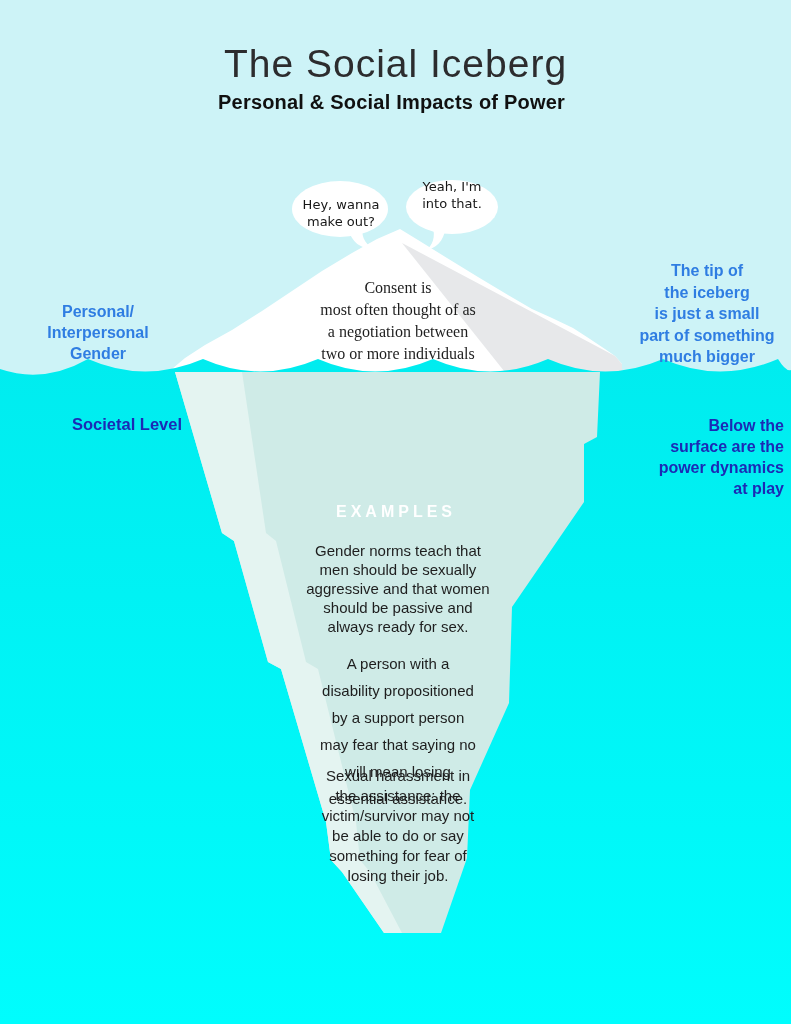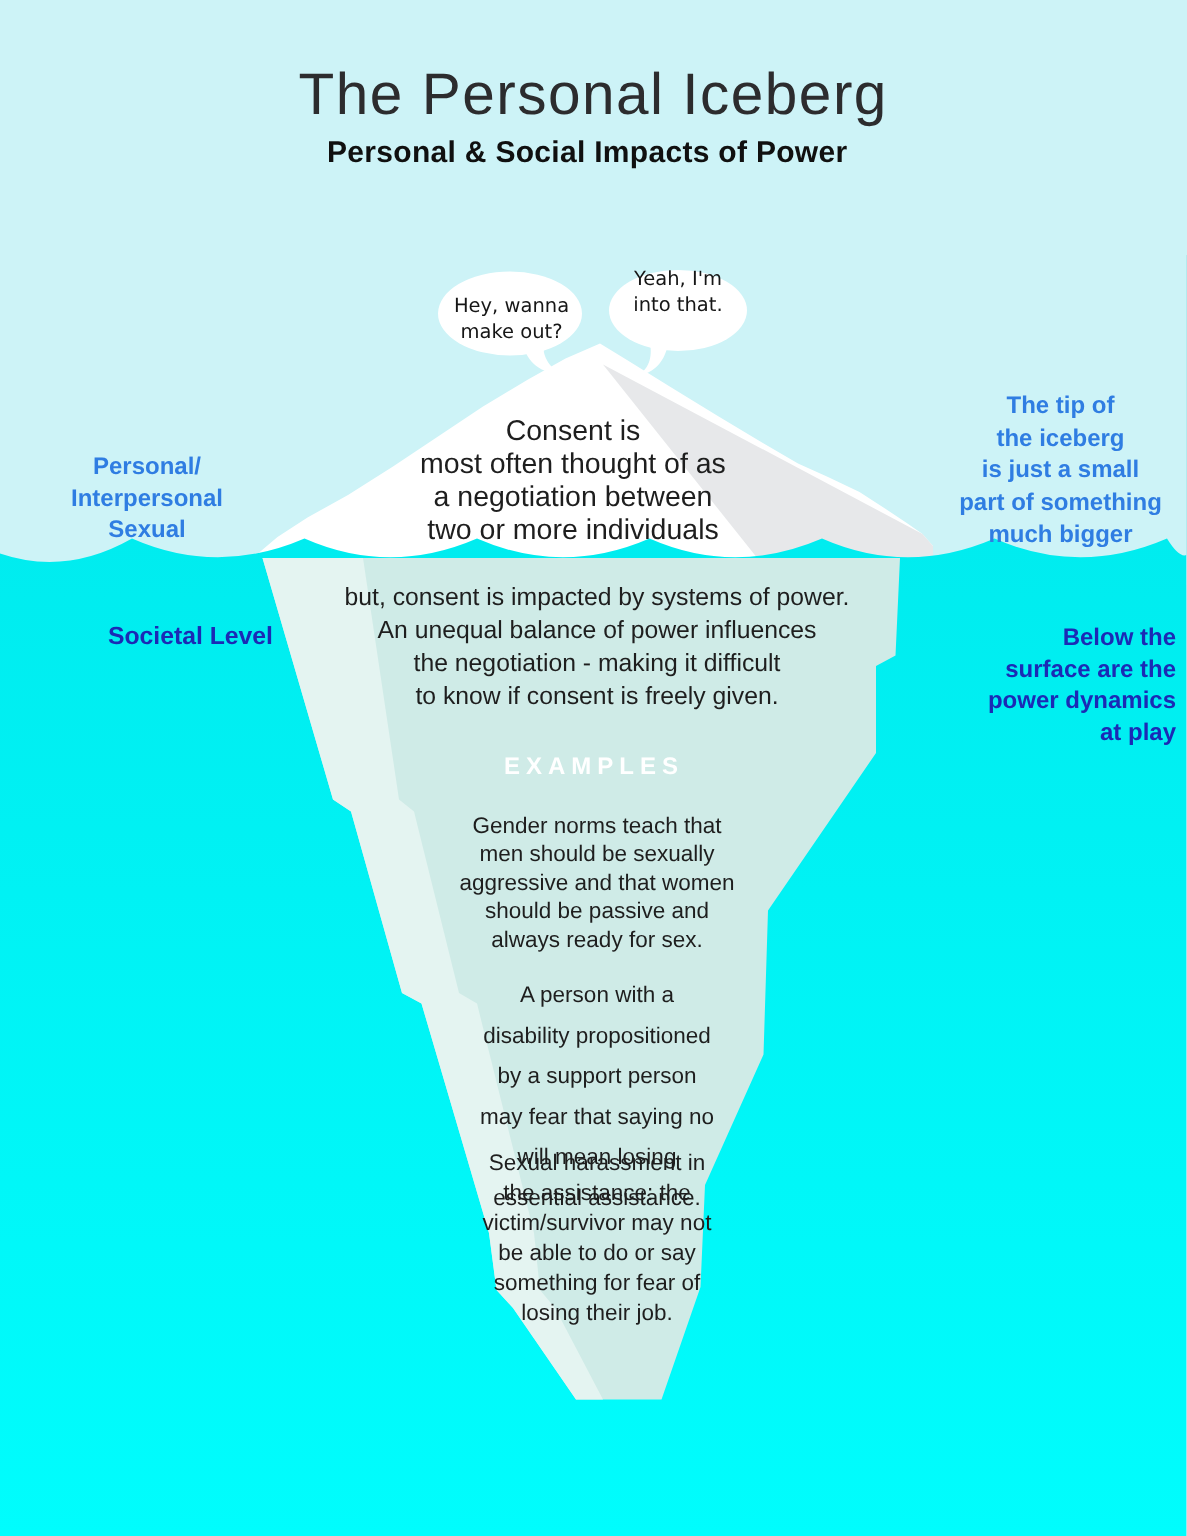--- a/index.html
+++ b/index.html
@@ -19,22 +19,23 @@
     left:0;top:91px;width:783px;font-size:20px;font-weight:bold;
     color:#101010;letter-spacing:.2px;
   }
   .bubble-text{
     font-family:"DejaVu Sans",sans-serif;font-size:13px;line-height:17px;
     color:#161616;font-weight:500;
   }
   .bubble-left-text{left:290px;top:196px;width:102px;}
   .bubble-right-text{left:402px;top:178px;width:100px;}
   .tip-caption{
-    left:232px;top:277px;width:300px;font-size:19px;line-height:22px;
+    left:248px;top:277px;width:300px;font-size:16px;line-height:22px;
     color:var(--text-dark,#1e1e1e);
+    font-family:Liberation Serif, serif;
   }
   .blue-label{
     font-weight:bold;color:var(--blue-label,#2f7de2);
     font-size:16px;line-height:21px;
   }
   .personal-label{left:22px;top:301px;width:152px;}
   .tip-note{left:618px;top:260px;width:178px;line-height:21.5px;}
   .navy-label{
     font-weight:bold;color:var(--navy-label,#1b2ab5);
     font-size:16.5px;line-height:21px;text-align:right;
@@ -86,52 +87,48 @@
     <path style="fill:var(--berg-submerged-light)" d="M175,372 L242,372 L266,533 L276,541 L306,662 L318,669 L356,822 L360,860
              L370,872 L402,933 L384,933 L342,872 L331,860 L326,822 L281,669 L268,662
              L234,541 L222,533 Z"></path>
 
     <path style="fill:var(--bubble-fill)" d="M348,228 C352,243 360,248 375,250 C363,243 361,234 363,226 Z"></path>
     <ellipse style="fill:var(--bubble-fill)" cx="340" cy="209" rx="48" ry="28"></ellipse>
     <path style="fill:var(--bubble-fill)" d="M446,227 C443,242 437,248 424,251 C434,246 435,236 433,227 Z"></path>
     <ellipse style="fill:var(--bubble-fill)" cx="452" cy="207" rx="46" ry="27"></ellipse>
   </svg>
 
-  <div class="txt page-title">The Personal Iceberg</div>
+  <div class="txt page-title">The Social Iceberg</div>
   <div class="txt page-subtitle">Personal &amp; Social Impacts of Power</div>
 
   <div class="txt bubble-text bubble-left-text lines">Hey, wanna
 make out?</div>
   <div class="txt bubble-text bubble-right-text lines">Yeah, I'm
 into that.</div>
 
   <div class="txt tip-caption lines">Consent is
 most often thought of as
 a negotiation between
 two or more individuals</div>
 
   <div class="txt blue-label personal-label lines">Personal/
 Interpersonal
-Sexual</div>
+Gender</div>
   <div class="txt blue-label tip-note lines">The tip of
 the iceberg
 is just a small
 part of something
 much bigger</div>
 
   <div class="txt navy-label societal-label">Societal Level</div>
   <div class="txt navy-label below-note lines">Below the
 surface are the
 power dynamics
 at play</div>
 
-  <div class="txt body-caption lines">but, consent is impacted by systems of power.
-An unequal balance of power influences
-the negotiation - making it difficult
-to know if consent is freely given.</div>
 
   <div class="txt examples-heading">EXAMPLES</div>
   <div class="txt example example-1 lines">Gender norms teach that
 men should be sexually
 aggressive and that women
 should be passive and
 always ready for sex.</div>
   <div class="txt example example-2 lines">A person with a
 disability propositioned
 by a support person

